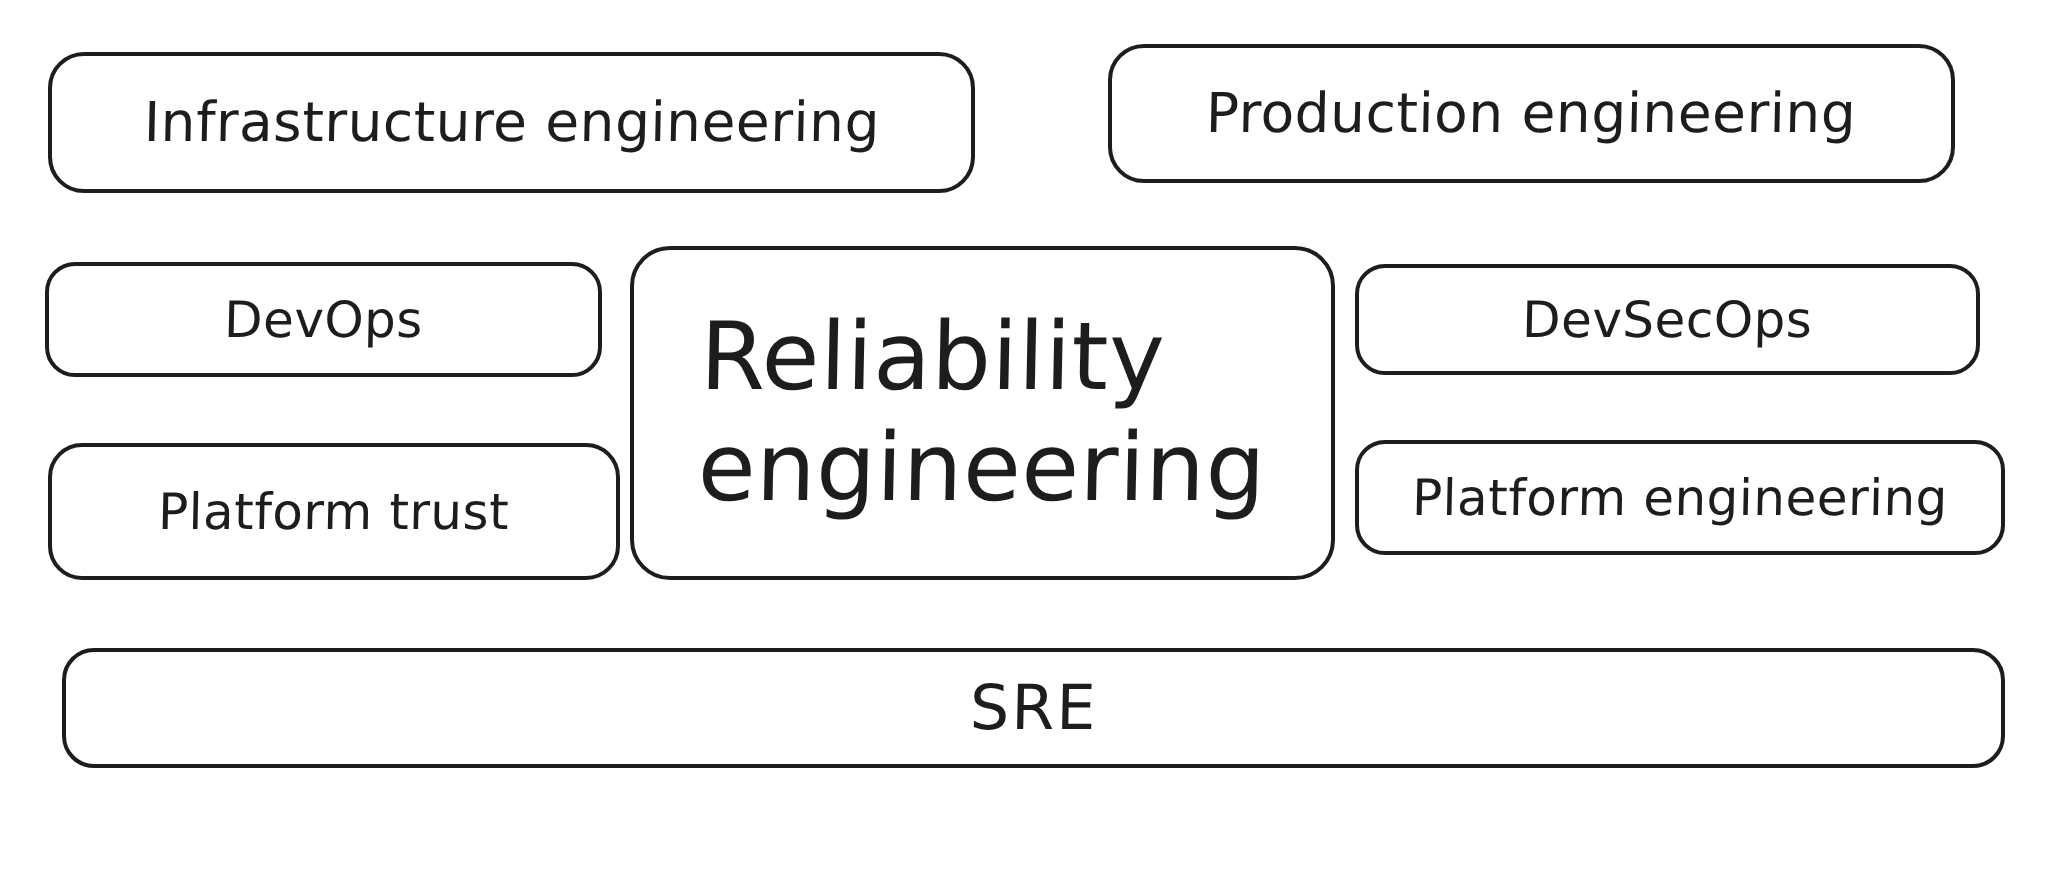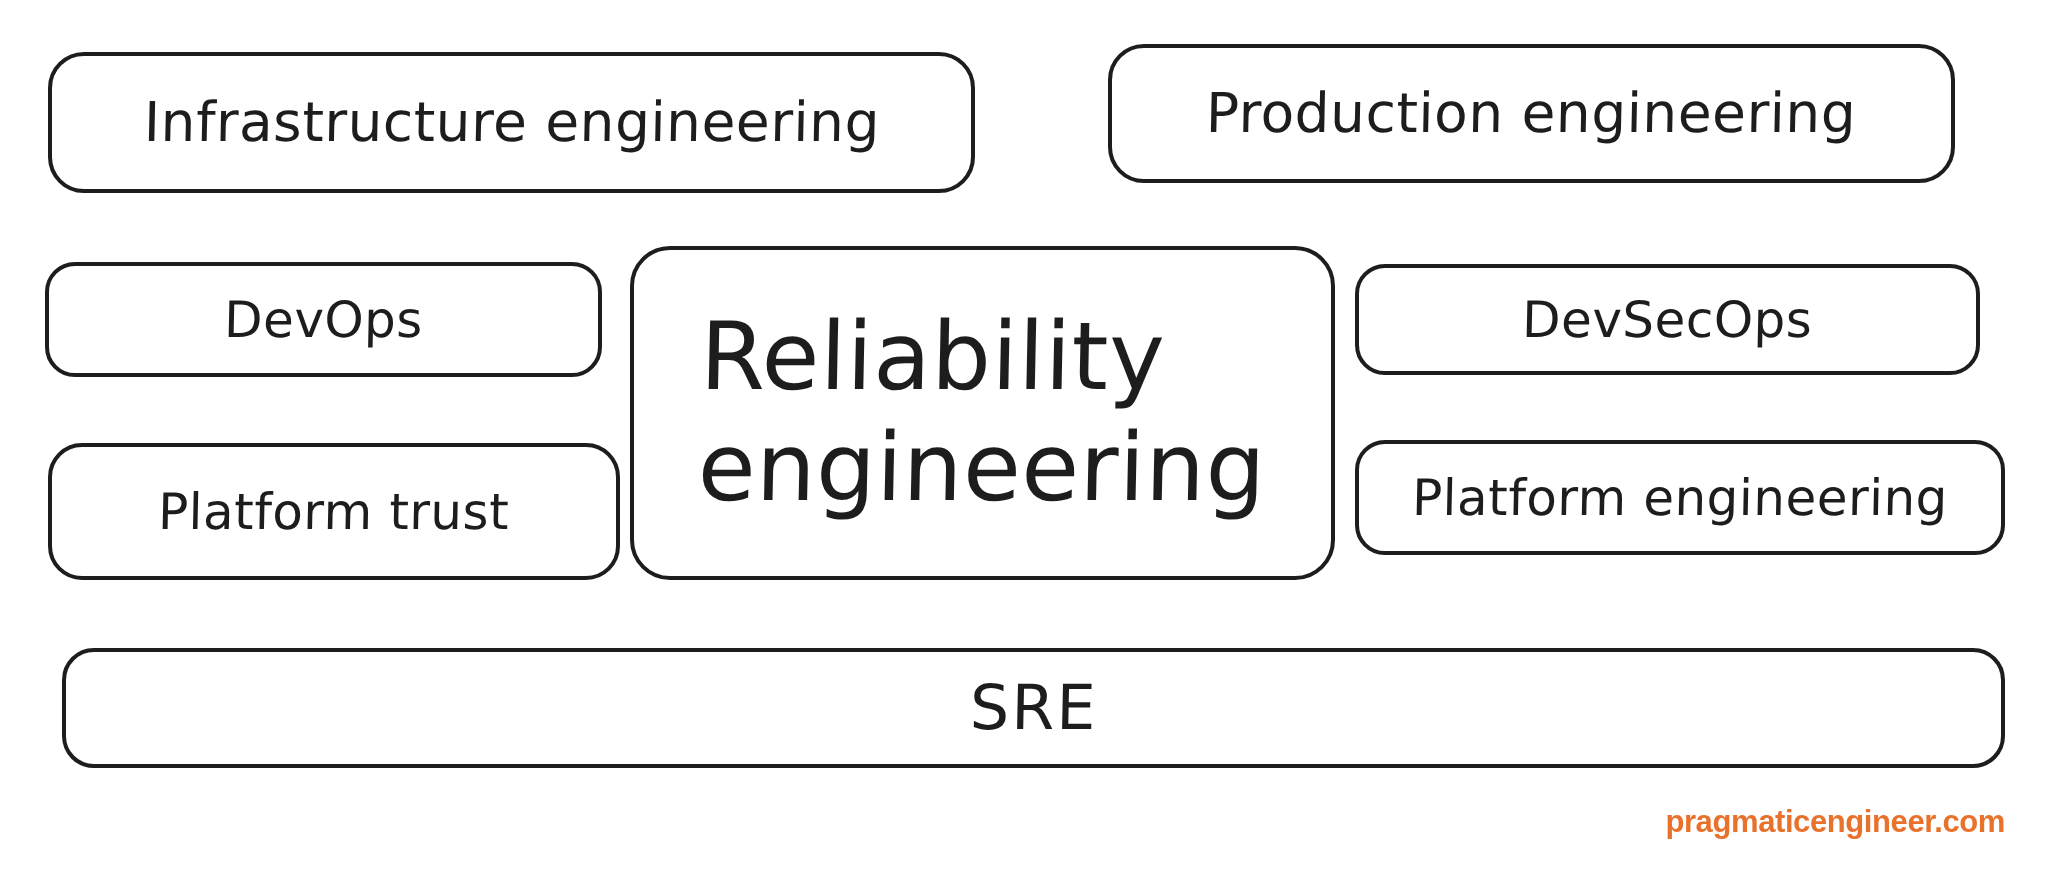--- a/index.html
+++ b/index.html
@@ -101,15 +101,14 @@
   </div>
 
   <div class="node" id="node-platform-engineering">
     <span class="label">Platform engineering</span>
   </div>
 
   <div class="node" id="node-sre">
     <span class="label">SRE</span>
   </div>
 
-  <div id="watermark">pragmaticengineer.com</div>
 
 </div>
 
 </body></html>

